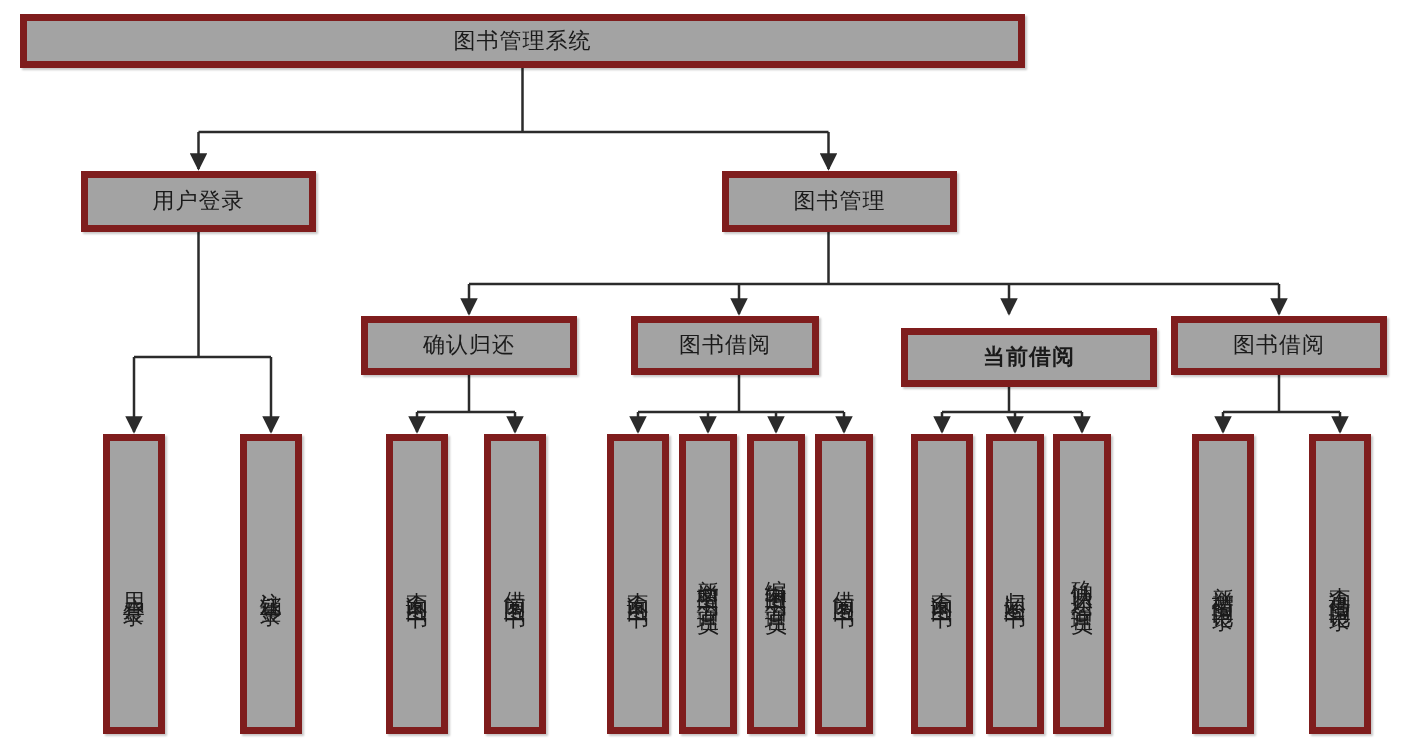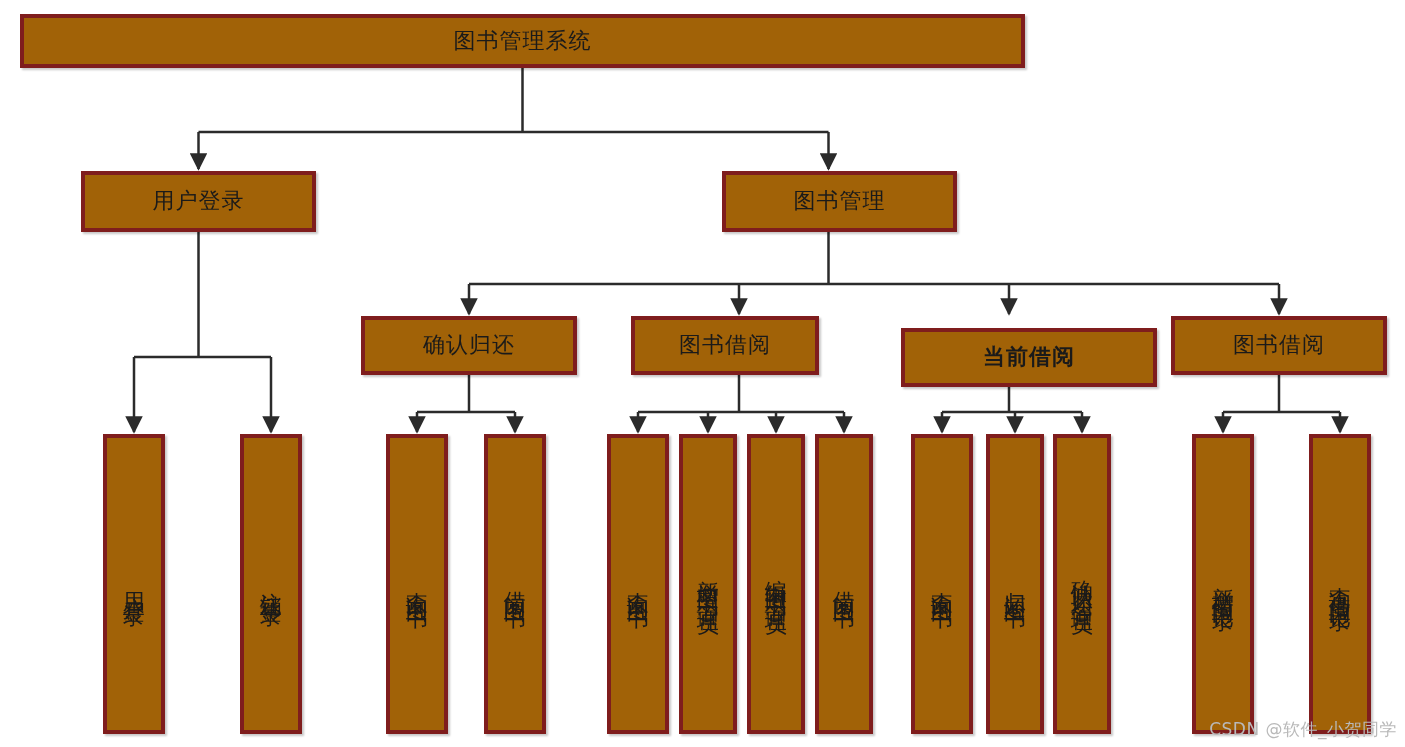--- a/index.html
+++ b/index.html
@@ -22,22 +22,22 @@
     position: absolute;
     left: 0;
     top: 0;
     width: 1405px;
     height: 747px;
     pointer-events: none;
   }
   .node {
     position: absolute;
     box-sizing: border-box;
-    background: #a16207;
-    border: 4px solid #7f1d1d;
+    background: #a3a3a3;
+    border: 7px solid #7f1d1d;
     box-shadow: 2px 2px 2px rgba(0,0,0,0.22);
     display: flex;
     align-items: center;
     justify-content: center;
     color: #1a1a1a;
   }
   .node-h .node-label {
     font-size: 22px;
     line-height: 1.2;
     letter-spacing: 1px;
@@ -162,14 +162,13 @@
         <span class="node-label">确认归还（管理员）</span>
       </div>
       <div class="node node-v" style="left: 1192px; top: 434px; width: 62px; height: 300px;">
         <span class="node-label">新增借阅记录</span>
       </div>
       <div class="node node-v" style="left: 1309px; top: 434px; width: 62px; height: 300px;">
         <span class="node-label">查询借阅记录</span>
       </div>
     </div>
 
-  <div id="watermark">CSDN @软件_小贺同学</div>
 </div>
 
 </body></html>

